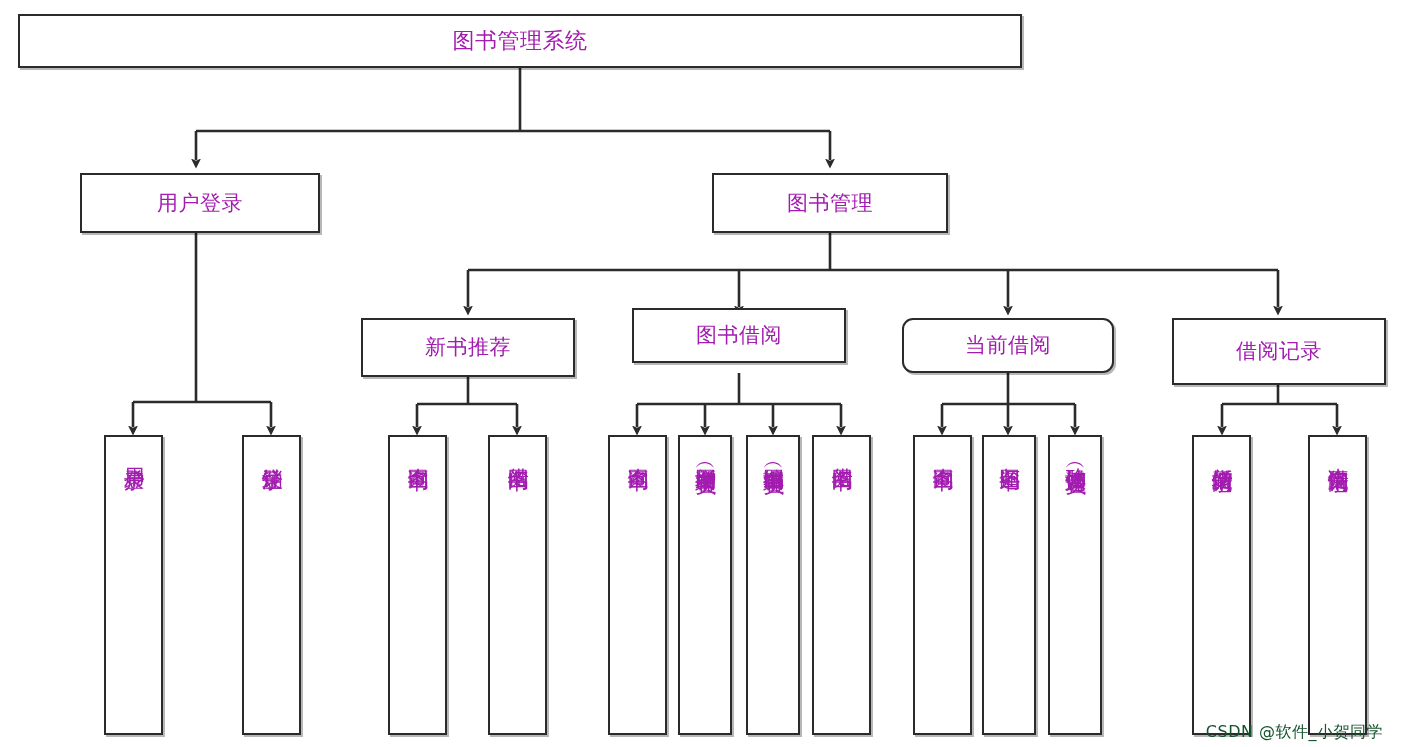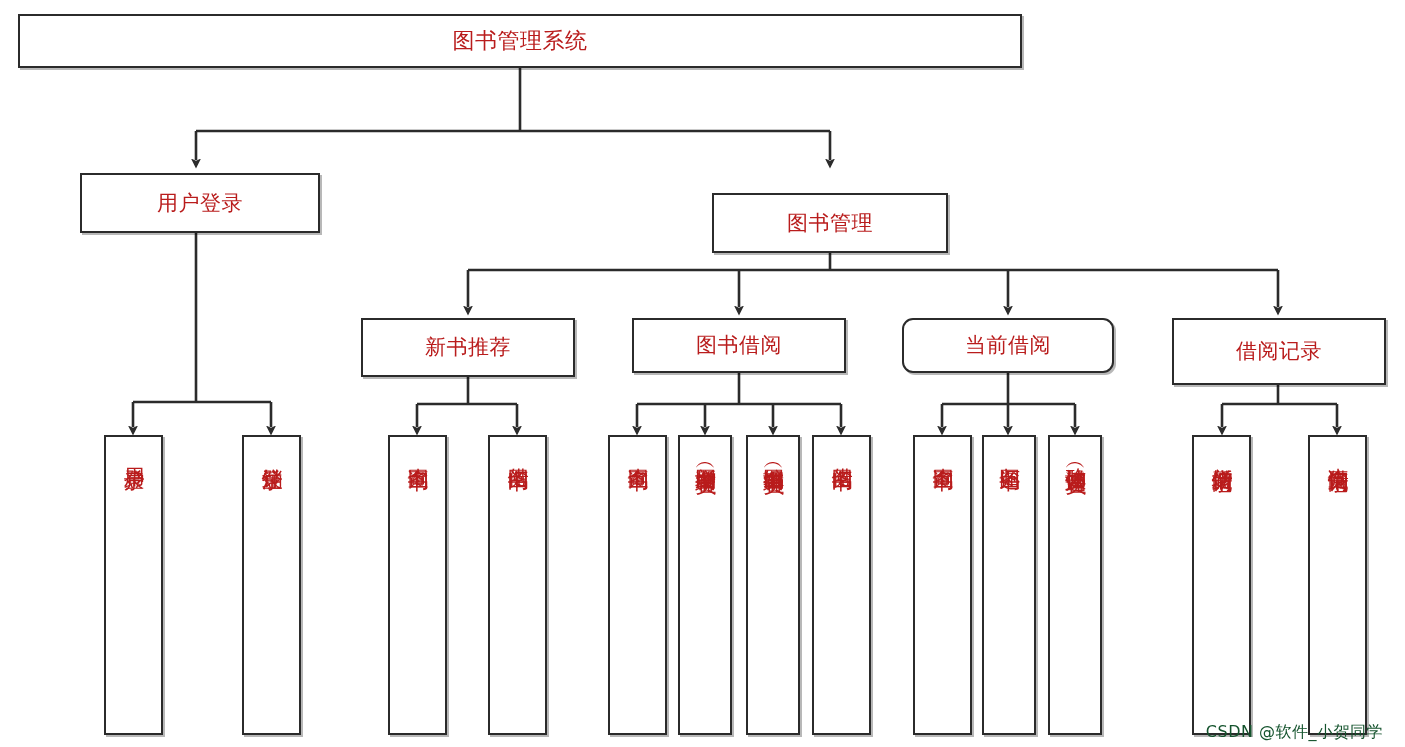--- a/index.html
+++ b/index.html
@@ -26,21 +26,21 @@
     pointer-events: none;
   }
   .node {
     position: absolute;
     box-sizing: border-box;
     background: #ffffff;
     border: 2px solid #2b2b2b;
     display: flex;
     align-items: center;
     justify-content: center;
-    color: #b91c1c;
+    color: #a21caf;
     box-shadow: 2px 2px 0 rgba(0,0,0,0.28);
   }
   .node .label {
     display: block;
     text-align: center;
     line-height: 1.18;
     letter-spacing: 0.5px;
   }
   .node.horiz .label {
     writing-mode: horizontal-tb;
@@ -132,28 +132,28 @@
     </g>
   </svg>
 
   <div class="node horiz root" style="left:18px; top:14px; width:1004px; height:54px;">
     <span class="label">图书管理系统</span>
   </div>
 
   <div class="node horiz" style="left:80px; top:173px; width:240px; height:60px;">
     <span class="label">用户登录</span>
   </div>
-  <div class="node horiz" style="left:712px; top:173px; width:236px; height:60px;margin-top:20px;">
+  <div class="node horiz" style="left:712px; top:173px; width:236px; height:60px;">
     <span class="label">图书管理</span>
   </div>
 
   <div class="node horiz" style="left:361px; top:318px; width:214px; height:59px;">
     <span class="label">新书推荐</span>
   </div>
-  <div class="node horiz" style="left:632px; top:318px; width:214px; height:55px;">
+  <div class="node horiz" style="left:632px; top:308px; width:214px; height:55px;">
     <span class="label">图书借阅</span>
   </div>
   <div class="node horiz" style="left:902px; top:318px; width:212px; height:55px;border-radius:11px;">
     <span class="label">当前借阅</span>
   </div>
   <div class="node horiz" style="left:1172px; top:318px; width:214px; height:67px;">
     <span class="label">借阅记录</span>
   </div>
 
   <div class="node vert" style="left:104px; top:435px; width:59px; height:300px;">

